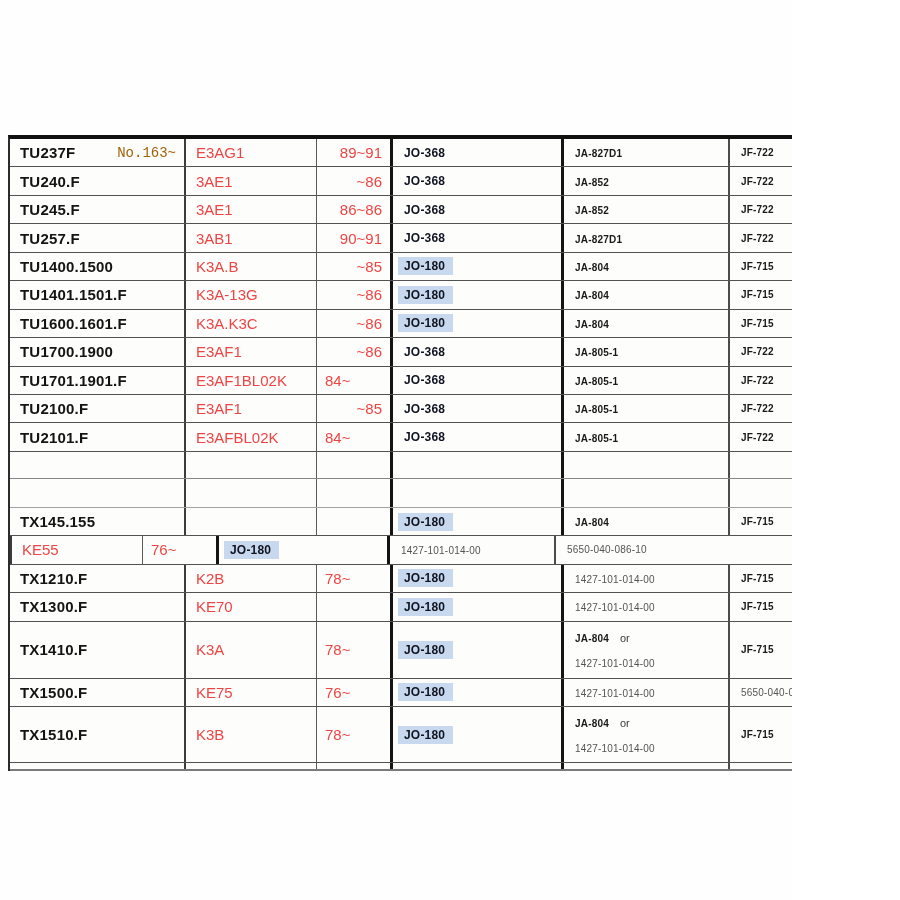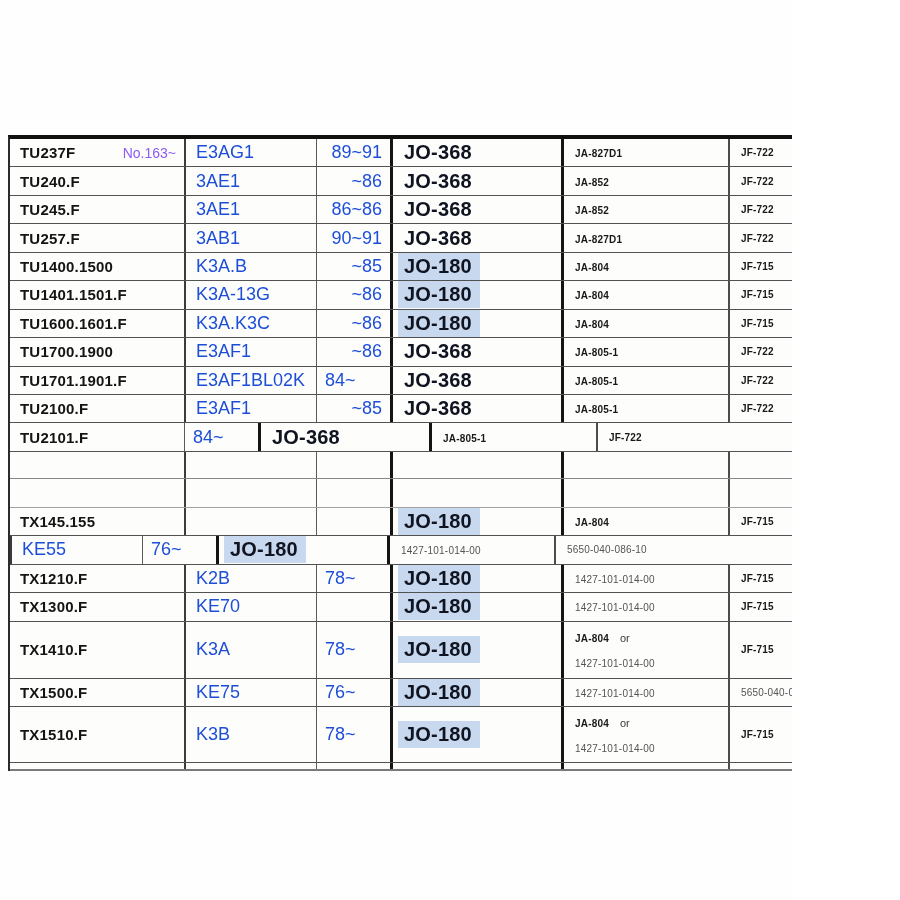--- a/index.html
+++ b/index.html
@@ -52,31 +52,32 @@
   .c-jf     { flex: 1;      border-left: 2px solid #4c4c4c; padding-left: 11px; }
   .model-text {
     font-weight: 700;
     font-size: 15px;
     color: #141414;
     letter-spacing: 0.2px;
   }
   .model-note {
     margin-left: auto;
     font-size: 14px;
-    color: #8b5cf6;
+    color: #a16207;
+    font-family: Liberation Mono, monospace;
   }
   .engine-text, .years-text {
-    font-size: 18px;
-    color: #1d4ed8;
+    font-size: 15px;
+    color: #ef4444;
   }
   .c-years.align-left  { justify-content: flex-start; }
   .c-years.align-right { justify-content: flex-end; }
   .jo-pill {
     font-weight: 700;
-    font-size: 20px;
+    font-size: 12px;
     color: #101420;
     padding: 2px 8px 2px 6px;
     letter-spacing: 0.2px;
   }
   .jo-pill.hl { background: var(--hl, #c8d9ef); }
   .ja-lines { display: flex; flex-direction: column; justify-content: center; }
   .pn-line { line-height: 23px; }
   .pn {
     font-size: 10px;
     color: #545454;
@@ -324,20 +325,23 @@
           </div>
         </div>
         <div class="cell c-jf">
           <span class="pn bold">JF-722</span>
         </div>
       </div>
       <div class="row">
         <div class="cell c-model">
           <span class="model-text">TU2101.F</span>
         </div>
+        <div class="cell c-engine">
+          <span class="engine-text">E3AFBL02K</span>
+        </div>
         <div class="cell c-years align-left">
           <span class="years-text">84~</span>
         </div>
         <div class="cell c-jo">
           <span class="jo-pill">JO-368</span>
         </div>
         <div class="cell c-ja">
           <div class="ja-lines">
             <div class="pn-line"><span class="pn bold">JA-805-1</span></div>
           </div>

